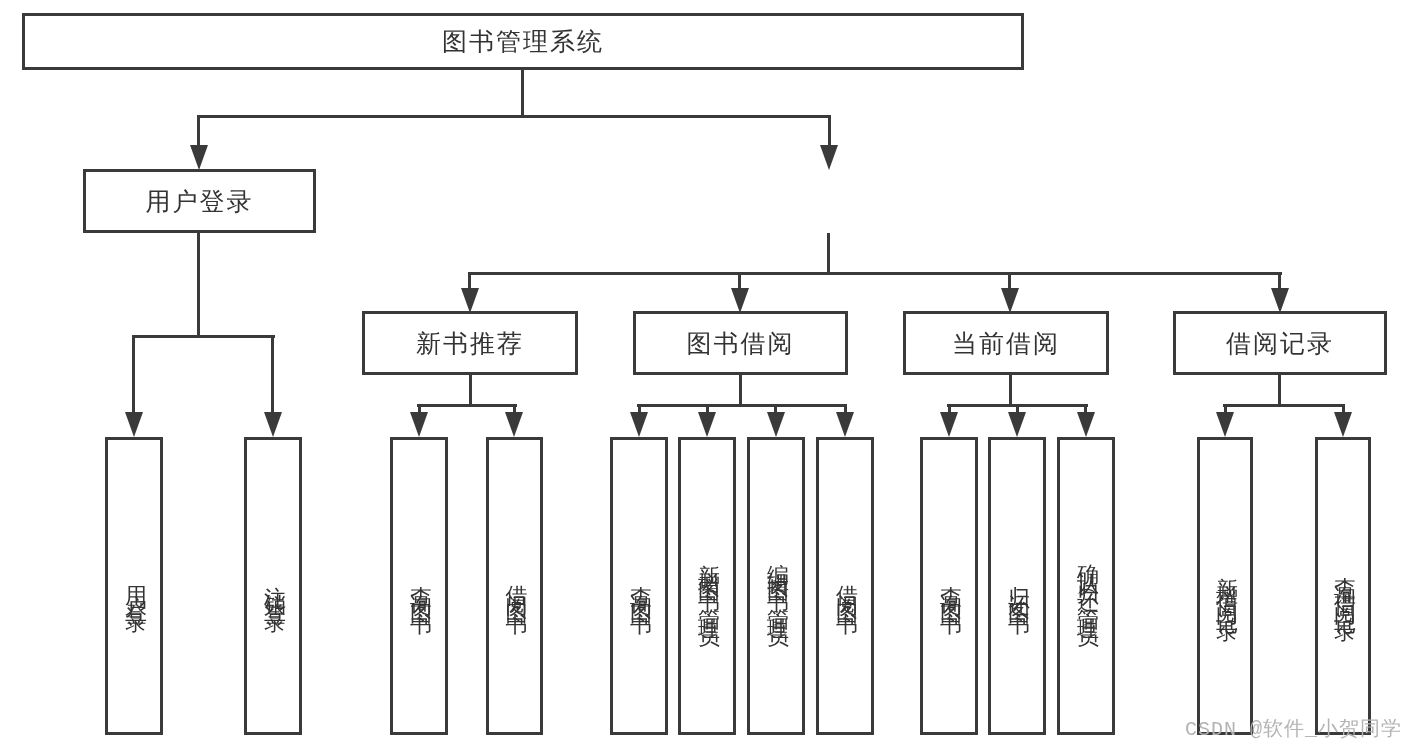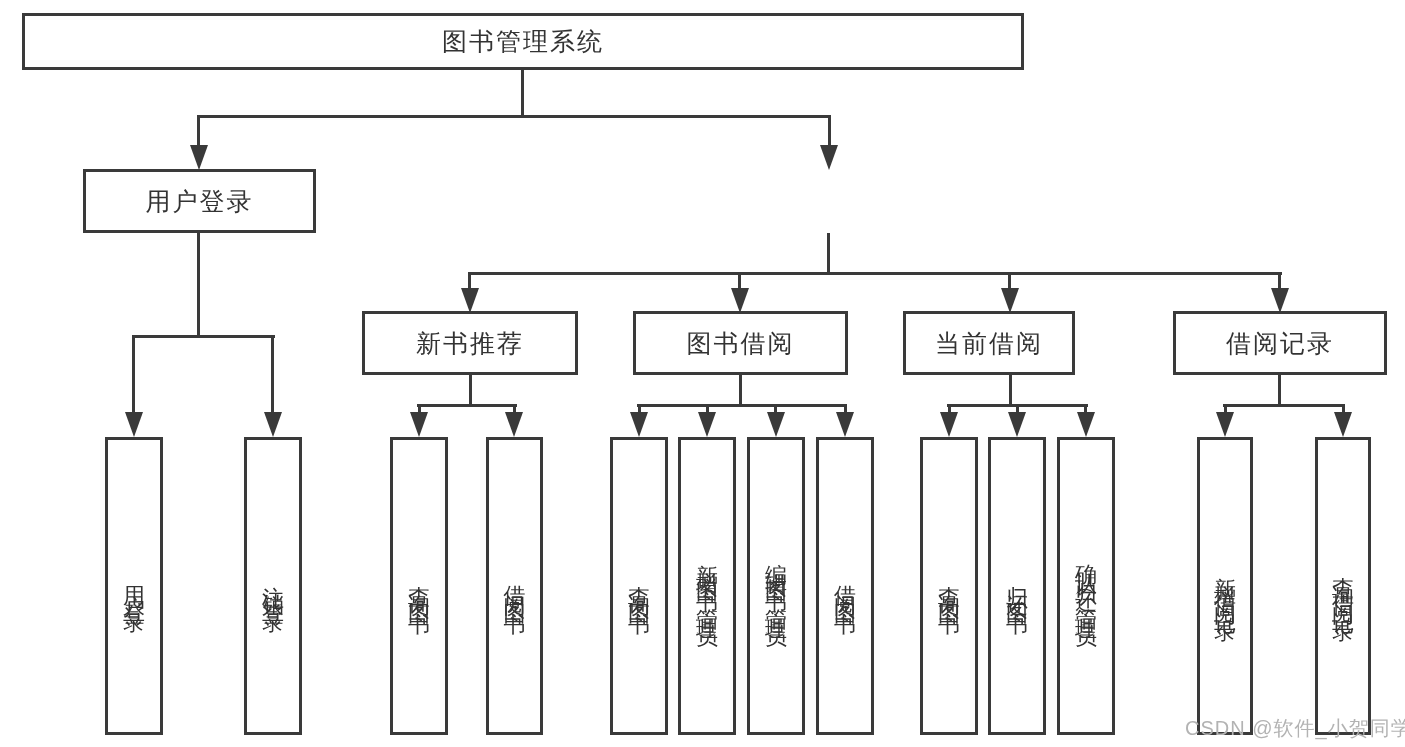--- a/index.html
+++ b/index.html
@@ -1,20 +1,20 @@
 <!DOCTYPE html>
 <html><head>
 <meta charset="utf-8">
 <style>
   html,body{margin:0;padding:0;background:#ffffff;}
   .canvas{
     position:relative;
     width:1405px;height:747px;
     background:#ffffff;
-    font-family:Liberation Sans, sans-serif;
+    font-family:Liberation Mono, monospace;
     overflow:hidden;
   }
   .box{
     position:absolute;
     box-sizing:border-box;
     border:3px solid #3a3a3a;
     background:#ffffff;
     display:flex;
     align-items:center;
     justify-content:center;
@@ -57,21 +57,21 @@
   <div class="box" style="left:83px;top:169px;width:233px;height:64px;">
     <span class="hlabel">用户登录</span>
   </div>
 
   <div class="box" style="left:633px;top:311px;width:215px;height:64px;">
     <span class="hlabel">图书借阅</span>
   </div>
   <div class="box" style="left:362px;top:311px;width:216px;height:64px;">
     <span class="hlabel">新书推荐</span>
   </div>
-  <div class="box" style="left:903px;top:311px;width:172px;height:64px;">
+  <div class="box" style="left:903px;top:311px;width:206px;height:64px;">
     <span class="hlabel">当前借阅</span>
   </div>
   <div class="box" style="left:1173px;top:311px;width:214px;height:64px;">
     <span class="hlabel">借阅记录</span>
   </div>
 
   <div class="box vleaf" style="left:105px;top:437px;width:58px;height:298px;">
     <span class="leaf-label">用户登录</span>
   </div>
   <div class="box vleaf" style="left:244px;top:437px;width:58px;height:298px;">

